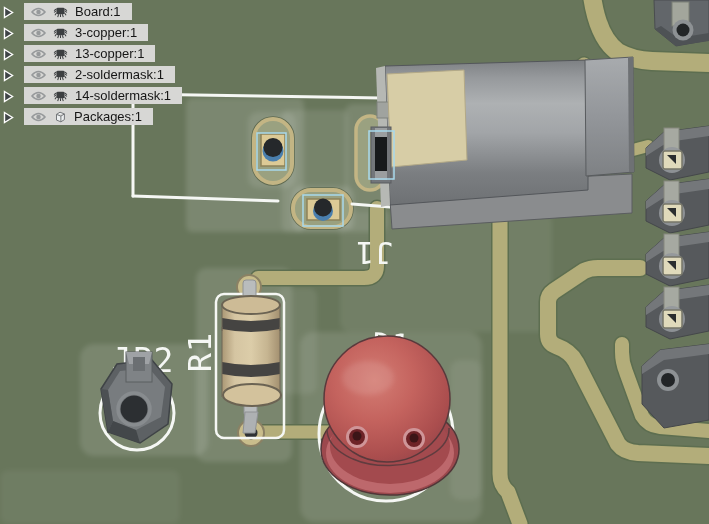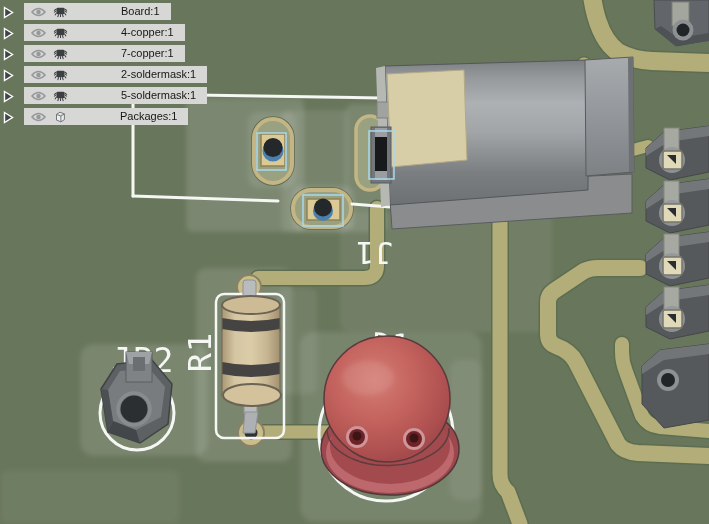--- a/index.html
+++ b/index.html
@@ -6,21 +6,21 @@
   #stage{position:relative;width:709px;height:524px;overflow:hidden;
          font-family:"Liberation Sans", sans-serif;background:#68765b;}
   #scene{position:absolute;left:0;top:0;}
   
   #layers-panel{position:absolute;left:0;top:0;width:260px;}
   .layer-row{position:absolute;left:0;height:17px;display:flex;align-items:center;}
   .tri{position:absolute;left:3px;top:2px;width:11px;height:13px;display:block;}
   .chipbox{position:absolute;left:24px;top:0;height:17px;display:inline-flex;
            align-items:center;gap:7px;background:#d7d7d5;padding:0 11px 0 7px;}
   .eye,.licon{display:inline-flex;align-items:center;}
-  .llabel{font-size:11px;color:#161616;white-space:nowrap;line-height:17px;margin-left:46px;}
+  .llabel{font-size:13px;color:#161616;white-space:nowrap;line-height:17px;}
   
   .tund{fill:none;stroke:#5d6e50;stroke-linecap:round;stroke-linejoin:round;}
   .tgold{fill:none;stroke-linecap:round;stroke-linejoin:round;}
   .silktxt{font-family:"DejaVu Sans Mono", monospace;letter-spacing:1px;}
 </style>
 </head>
 <body>
 
 <div id="stage">
 <svg id="scene" width="709" height="524" viewBox="0 0 709 524" xmlns="http://www.w3.org/2000/svg">
@@ -270,21 +270,21 @@
               <path d="M1 5 Q8 -2.5 15 5 Q8 12.5 1 5 Z" fill="none" stroke="#96999b" stroke-width="1.6"></path>
               <circle cx="8" cy="5" r="2.4" fill="#96999b"></circle>
             </svg>
           </span>
       <span class="licon">
         <svg width="15" height="13" viewBox="0 0 16 14">
               <rect x="4" y="3" width="8" height="7" rx="1" fill="#3c3f41"></rect>
               <path d="M4 4 L1 6 M4 6 L1 8 M4 8 L2 11 M12 4 L15 6 M12 6 L15 8 M12 8 L14 11 M6 10 L5 13 M8 10 L8 13 M10 10 L11 13" stroke="#3c3f41" stroke-width="1.1" fill="none"></path>
             </svg>
           </span>
-      <span class="llabel">4-copper:1</span>
+      <span class="llabel">3-copper:1</span>
     </span>
   </div>
 
   <div class="layer-row" style="top:45px">
     <span class="tri">
       <svg width="11" height="13" viewBox="0 0 11 13">
             <path d="M1.5 1.5 L9.5 6.5 L1.5 11.5 Z" fill="#3f4447" stroke="#ffffff" stroke-width="1.4"></path>
           </svg></span>
     <span class="chipbox">
       <span class="eye">
@@ -292,21 +292,21 @@
               <path d="M1 5 Q8 -2.5 15 5 Q8 12.5 1 5 Z" fill="none" stroke="#96999b" stroke-width="1.6"></path>
               <circle cx="8" cy="5" r="2.4" fill="#96999b"></circle>
             </svg>
           </span>
       <span class="licon">
         <svg width="15" height="13" viewBox="0 0 16 14">
               <rect x="4" y="3" width="8" height="7" rx="1" fill="#3c3f41"></rect>
               <path d="M4 4 L1 6 M4 6 L1 8 M4 8 L2 11 M12 4 L15 6 M12 6 L15 8 M12 8 L14 11 M6 10 L5 13 M8 10 L8 13 M10 10 L11 13" stroke="#3c3f41" stroke-width="1.1" fill="none"></path>
             </svg>
           </span>
-      <span class="llabel">7-copper:1</span>
+      <span class="llabel">13-copper:1</span>
     </span>
   </div>
 
   <div class="layer-row" style="top:66px">
     <span class="tri">
       <svg width="11" height="13" viewBox="0 0 11 13">
             <path d="M1.5 1.5 L9.5 6.5 L1.5 11.5 Z" fill="#3f4447" stroke="#ffffff" stroke-width="1.4"></path>
           </svg></span>
     <span class="chipbox">
       <span class="eye">
@@ -336,21 +336,21 @@
               <path d="M1 5 Q8 -2.5 15 5 Q8 12.5 1 5 Z" fill="none" stroke="#96999b" stroke-width="1.6"></path>
               <circle cx="8" cy="5" r="2.4" fill="#96999b"></circle>
             </svg>
           </span>
       <span class="licon">
         <svg width="15" height="13" viewBox="0 0 16 14">
               <rect x="4" y="3" width="8" height="7" rx="1" fill="#3c3f41"></rect>
               <path d="M4 4 L1 6 M4 6 L1 8 M4 8 L2 11 M12 4 L15 6 M12 6 L15 8 M12 8 L14 11 M6 10 L5 13 M8 10 L8 13 M10 10 L11 13" stroke="#3c3f41" stroke-width="1.1" fill="none"></path>
             </svg>
           </span>
-      <span class="llabel">5-soldermask:1</span>
+      <span class="llabel">14-soldermask:1</span>
     </span>
   </div>
 
   <div class="layer-row" style="top:108px">
     <span class="tri">
       <svg width="11" height="13" viewBox="0 0 11 13">
             <path d="M1.5 1.5 L9.5 6.5 L1.5 11.5 Z" fill="#3f4447" stroke="#ffffff" stroke-width="1.4"></path>
           </svg></span>
     <span class="chipbox">
       <span class="eye">

